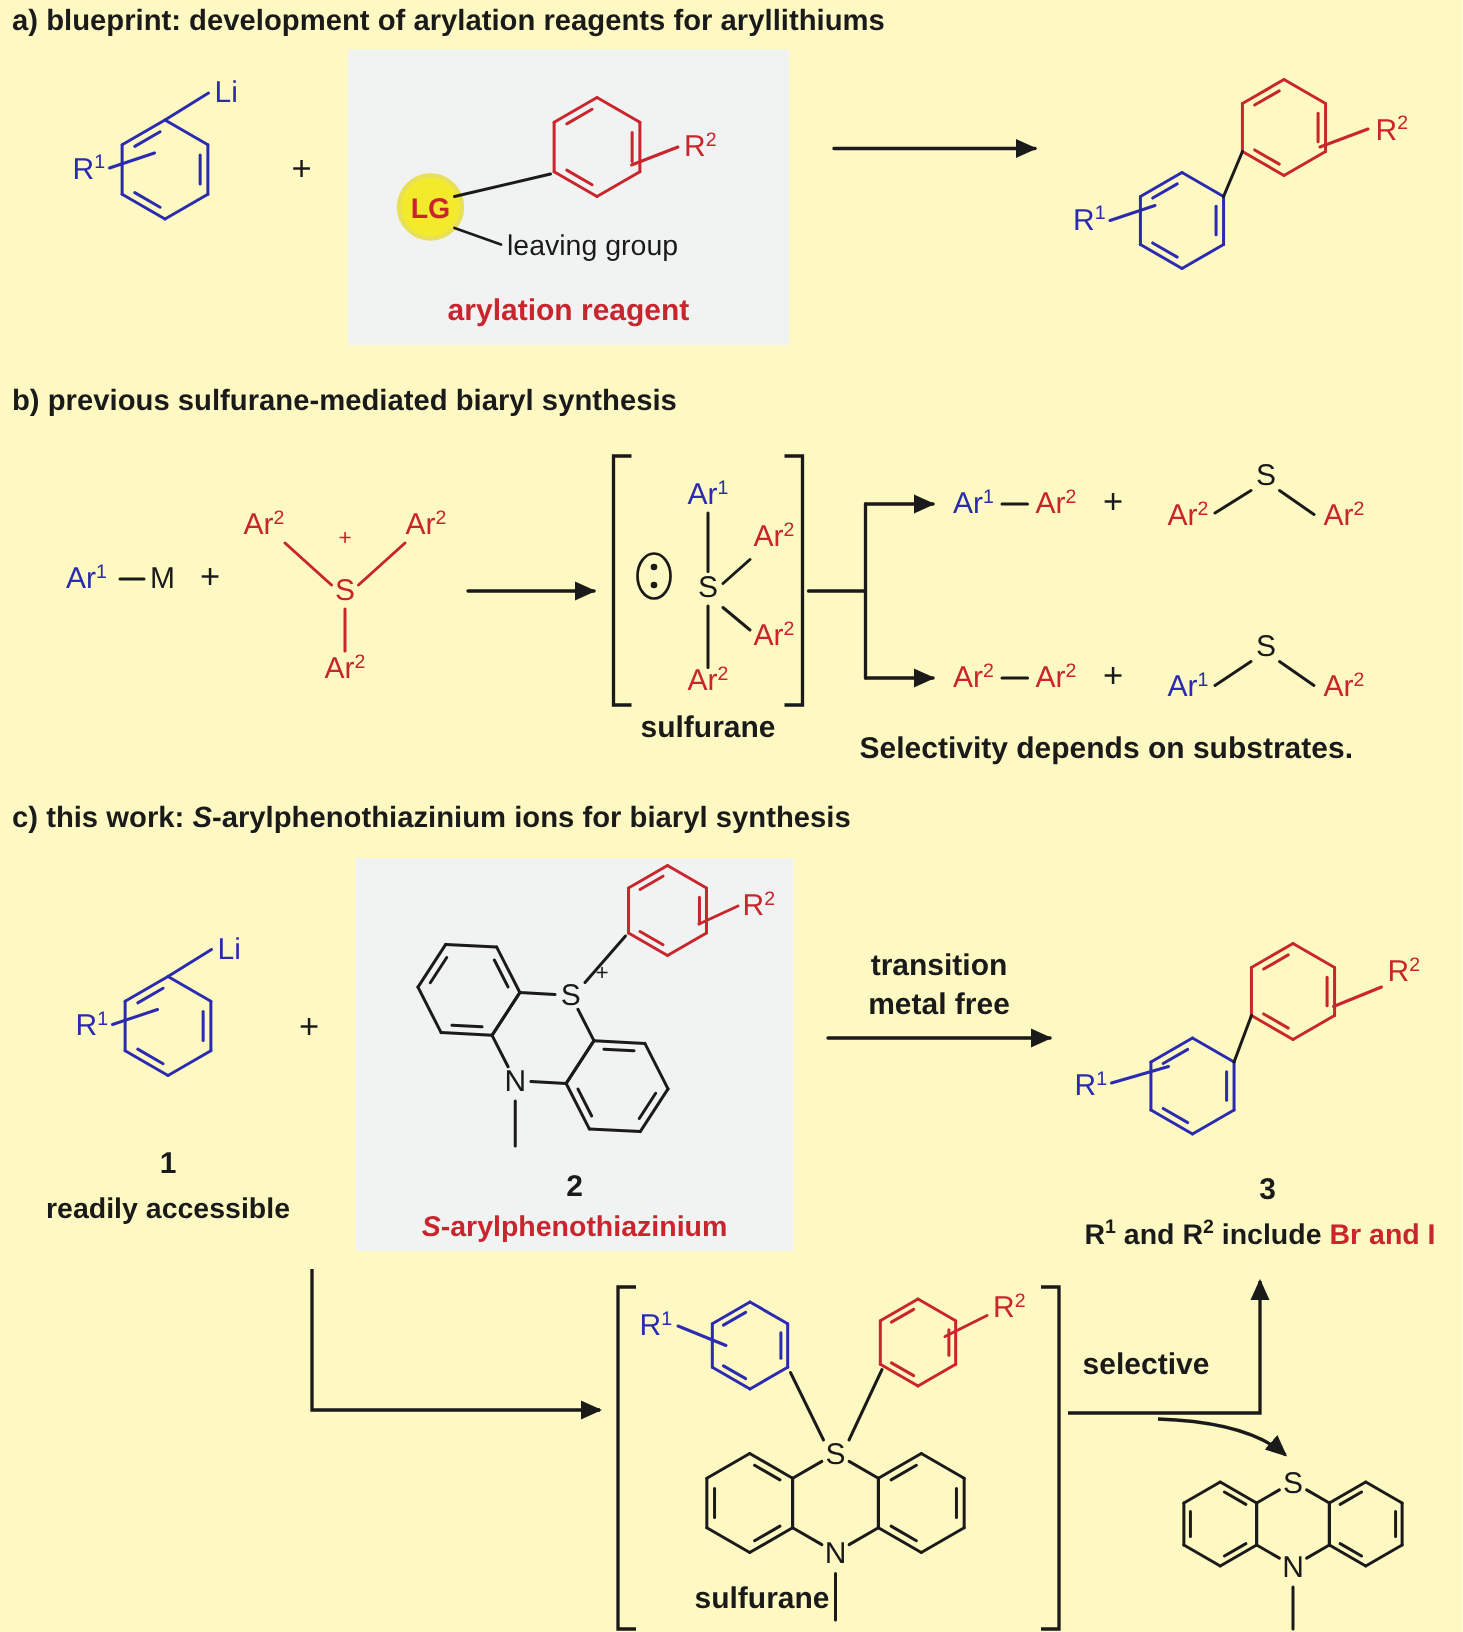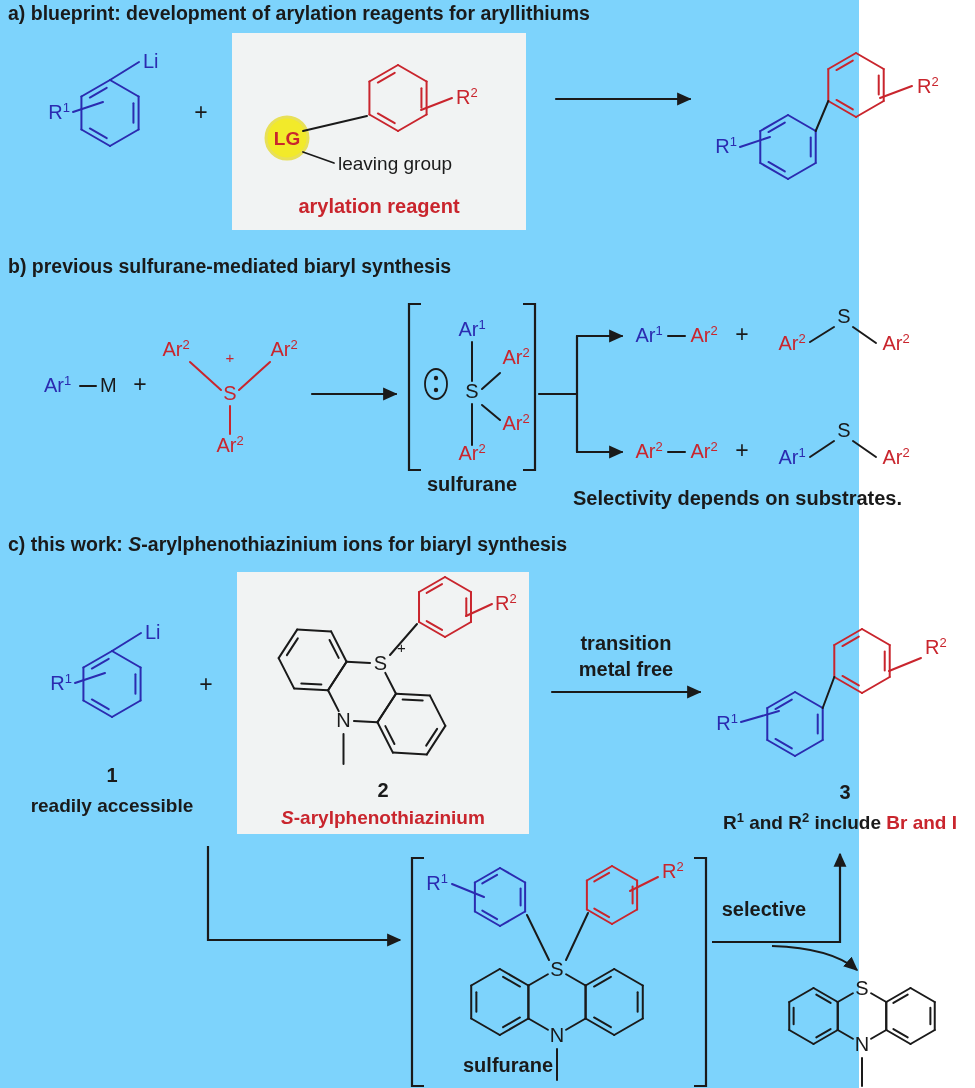--- a/index.html
+++ b/index.html
@@ -1,18 +1,18 @@
 <!DOCTYPE html>
 <html style="--blue: #2b2bb0; --red: #c9252d; --ink: #1a1a1a; --box: #f1f3f3; --lg_yellow: #f2ea2a;"><head>
 <meta charset="utf-8">
 <style>
   :root{--blue:#2b2bb0;--red:#c9252d;--ink:#1a1a1a;--box:#f1f3f3;--lg_yellow:#f2ea2a}
   *{margin:0;padding:0}
   body{background:#fff}
-  #fig{position:relative;width:859px;height:1088px;background:#7dd3fc;
+  #fig{position:relative;width:975px;height:1088px;background:#fef9c3;
        font-family:"Liberation Sans","DejaVu Sans",sans-serif}
   svg{position:absolute;left:0;top:0}
   text{fill:var(--ink);font-size:20px;font-family:"Liberation Sans","DejaVu Sans",sans-serif}
   .stitle{font-size:19.5px;font-weight:bold}
   .b{font-weight:bold}
   .i{font-style:italic}
   .blue{fill:var(--blue)}
   .red{fill:var(--red)}
   .sup{font-size:13px}
   .small{font-size:15px}

